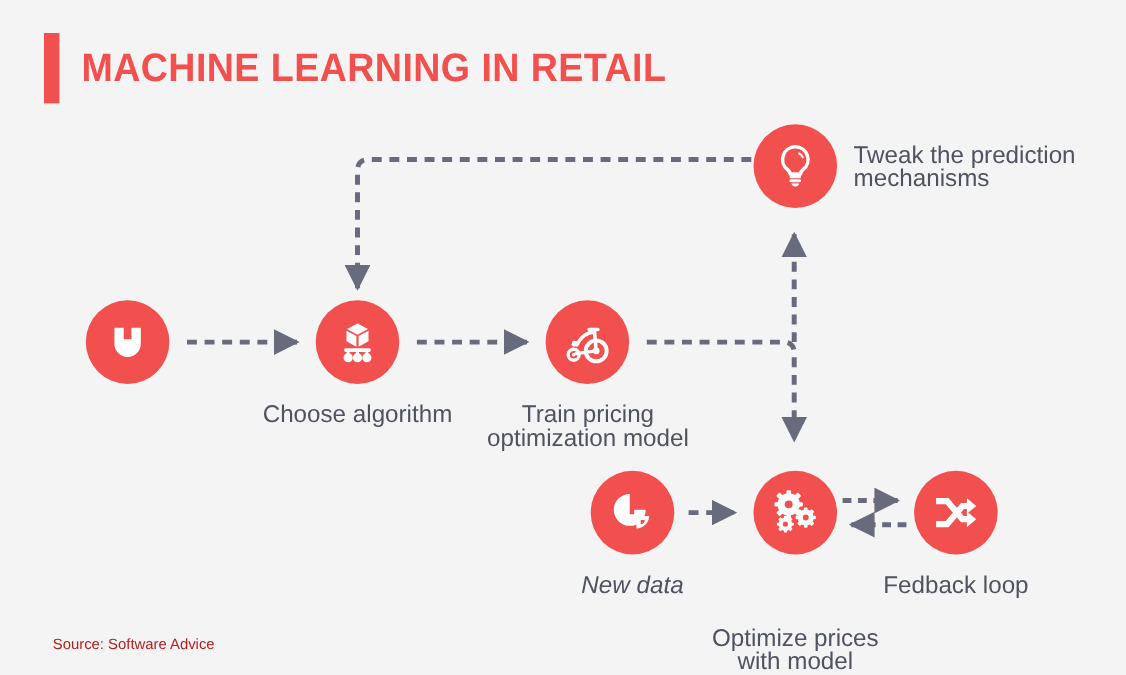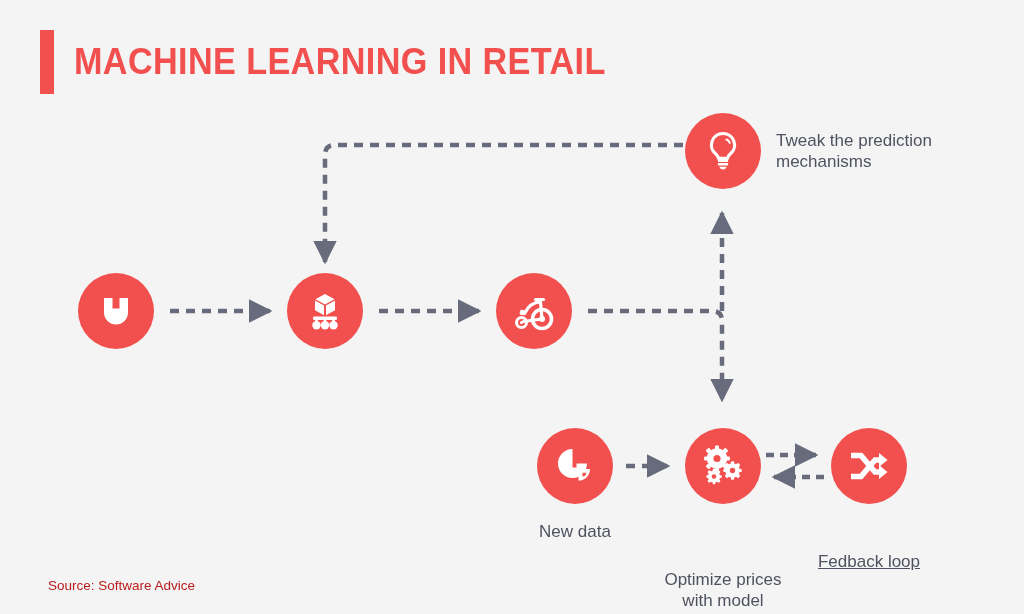--- a/index.html
+++ b/index.html
@@ -69,21 +69,21 @@
     display: flex;
     align-items: center;
     justify-content: center;
   }
   .node .circle svg {
     display: block;
   }
 
   .node-label {
     position: absolute;
-    font-size: 17px;
+    font-size: 22px;
     color: #4f5360;
     line-height: 21px;
     text-align: center;
     white-space: pre-line;
   }
   .node-label.left-align {
     text-align: left;
   }
 
   
@@ -168,20 +168,21 @@
           <rect x="18.7" y="28.6" width="2.6" height="2.6" fill="#ffffff"></rect>
           <rect x="27.2" y="28.6" width="2.6" height="2.6" fill="#ffffff"></rect>
 
           <circle cx="11.5" cy="34.2" r="4.2" fill="#ffffff"></circle>
           <circle cx="20" cy="34.2" r="4.2" fill="#ffffff"></circle>
           <circle cx="28.5" cy="34.2" r="4.2" fill="#ffffff"></circle>
         </svg>
       </span>
     </div>
   </div>
+  <div class="node-label" style="left:225px; top:366px; width:200px;">Choose algorithm</div>
 
   <div class="node" style="left:496px; top:273px;">
     <div class="circle">
       <span>
         <svg width="42" height="40" viewBox="0 0 42 40">
 
           <circle cx="29" cy="28" r="9.5" fill="none" stroke="#ffffff" stroke-width="3.6"></circle>
           <circle cx="29" cy="28" r="3" fill="#ffffff"></circle>
 
           <circle cx="8.5" cy="31.5" r="5" fill="none" stroke="#ffffff" stroke-width="3"></circle>
@@ -191,20 +192,22 @@
           <path d="M29 28 L27.5 11" fill="none" stroke="#ffffff" stroke-width="3.2" stroke-linecap="round"></path>
           <path d="M27.5 11 Q 17 11 11.5 22.5" fill="none" stroke="#ffffff" stroke-width="3.2" stroke-linecap="round"></path>
 
           <path d="M22.5 8.5 L30.5 8.5" fill="none" stroke="#ffffff" stroke-width="3.2" stroke-linecap="round"></path>
 
           <path d="M7.5 19 q4.5 -1 6 2.5 l-2.5 2 q-3 1.5 -4.5 -0.8 Z" fill="#ffffff"></path>
         </svg>
       </span>
     </div>
   </div>
+  <div class="node-label" style="left:442px; top:366px; width:185px;">Train pricing
+optimization model</div>
 
   <div class="node" style="left:685px; top:113px;">
     <div class="circle">
       <span>
         <svg width="36" height="40" viewBox="0 0 36 40">
 
           <path d="M18 2.5 a11.5 11.5 0 0 0 -7.2 20.5 c1.7 1.4 2.4 2.6 2.6 4.3 h9.2
                    c0.2 -1.7 0.9 -2.9 2.6 -4.3 A11.5 11.5 0 0 0 18 2.5 Z" fill="none" stroke="#ffffff" stroke-width="3.2" stroke-linejoin="round"></path>
 
           <path d="M21.5 8.5 a5.5 5.5 0 0 1 3.2 3.4" fill="none" stroke="#ffffff" stroke-width="2" stroke-linecap="round"></path>
@@ -225,21 +228,21 @@
         <svg width="38" height="38" viewBox="0 0 38 38">
 
           <path d="M16.5 2 a14.5 14.5 0 1 0 14.5 14.5 L20.5 16.5 L20.5 20.5 L16.5 20.5 Z" fill="#ffffff"></path>
 
           <path d="M22.5 22 L34 22 a11.5 11.5 0 0 1 -11.5 11.5 Z" fill="#ffffff"></path>
           <path d="M26.5 25.8 L30.2 25.8 a3.8 3.8 0 0 1 -3.8 3.8 Z" fill="#f2504e"></path>
         </svg>
       </span>
     </div>
   </div>
-  <div class="node-label" style="left:485px; top:521px; width:180px;">New data</div>
+  <div class="node-label" style="left:485px; top:521px; width:180px;font-style:italic;">New data</div>
 
   <div class="node" style="left:685px; top:428px;">
     <div class="circle">
       <span>
         <svg width="42" height="42" viewBox="0 0 42 42">
 
           <g fill="#ffffff">
             <circle cx="15" cy="13.5" r="10.2"></circle>
             <g>
               <rect x="13" y="0.6" width="4" height="5" rx="1"></rect>
@@ -293,17 +296,17 @@
 
           <path d="M2 5.5 h10 L26 22 h6" fill="none" stroke="#ffffff" stroke-width="5.6" stroke-linecap="butt"></path>
           <path d="M2 26.5 h10 L26 10 h6" fill="none" stroke="#ffffff" stroke-width="5.6" stroke-linecap="butt"></path>
 
           <path d="M30 3 L38.5 10 L30 17 Z" fill="#ffffff"></path>
           <path d="M30 15 L38.5 22 L30 29 Z" fill="#ffffff"></path>
         </svg>
       </span>
     </div>
   </div>
-  <div class="node-label" style="left:779px; top:551px; width:180px;text-decoration:underline;">Fedback loop</div>
+  <div class="node-label" style="left:779px; top:521px; width:180px;">Fedback loop</div>
 
   <div class="source">Source: Software Advice</div>
 
 </div>
 
 </body></html>

